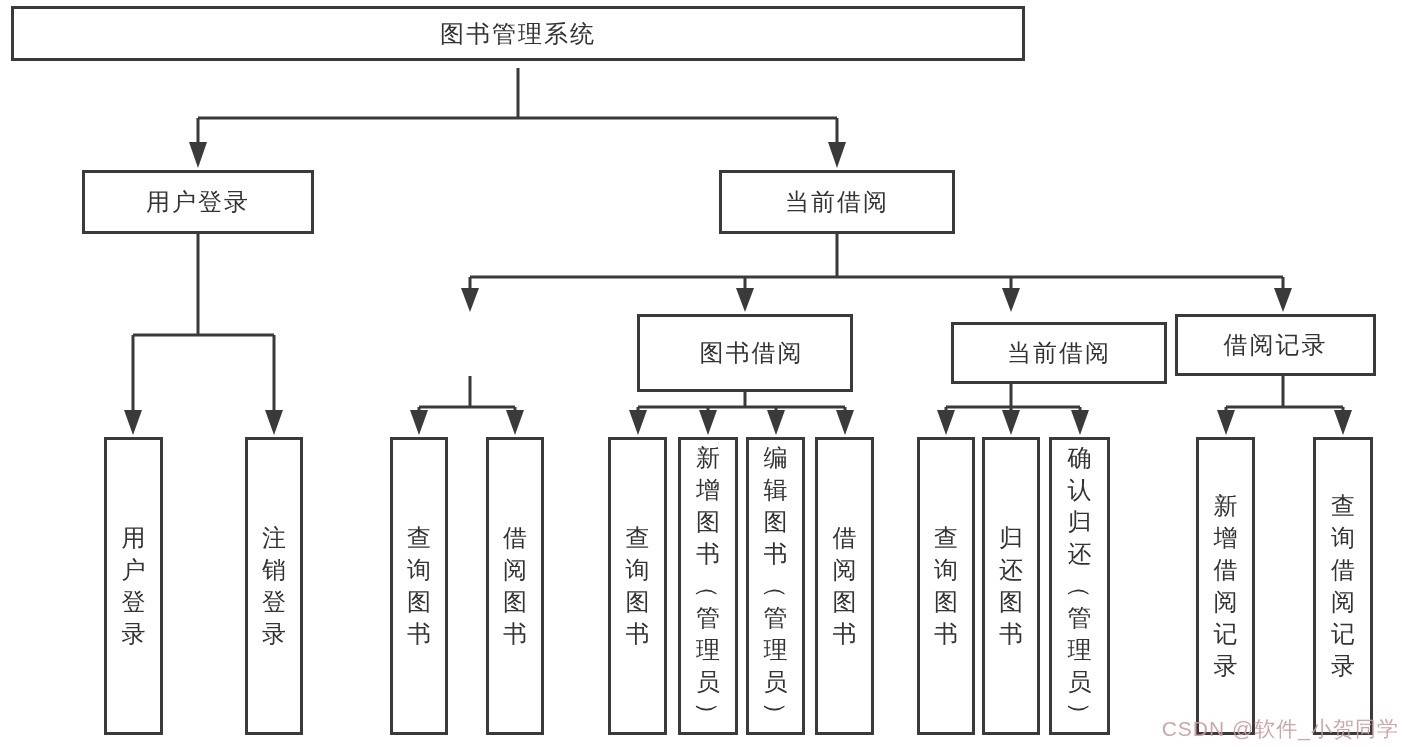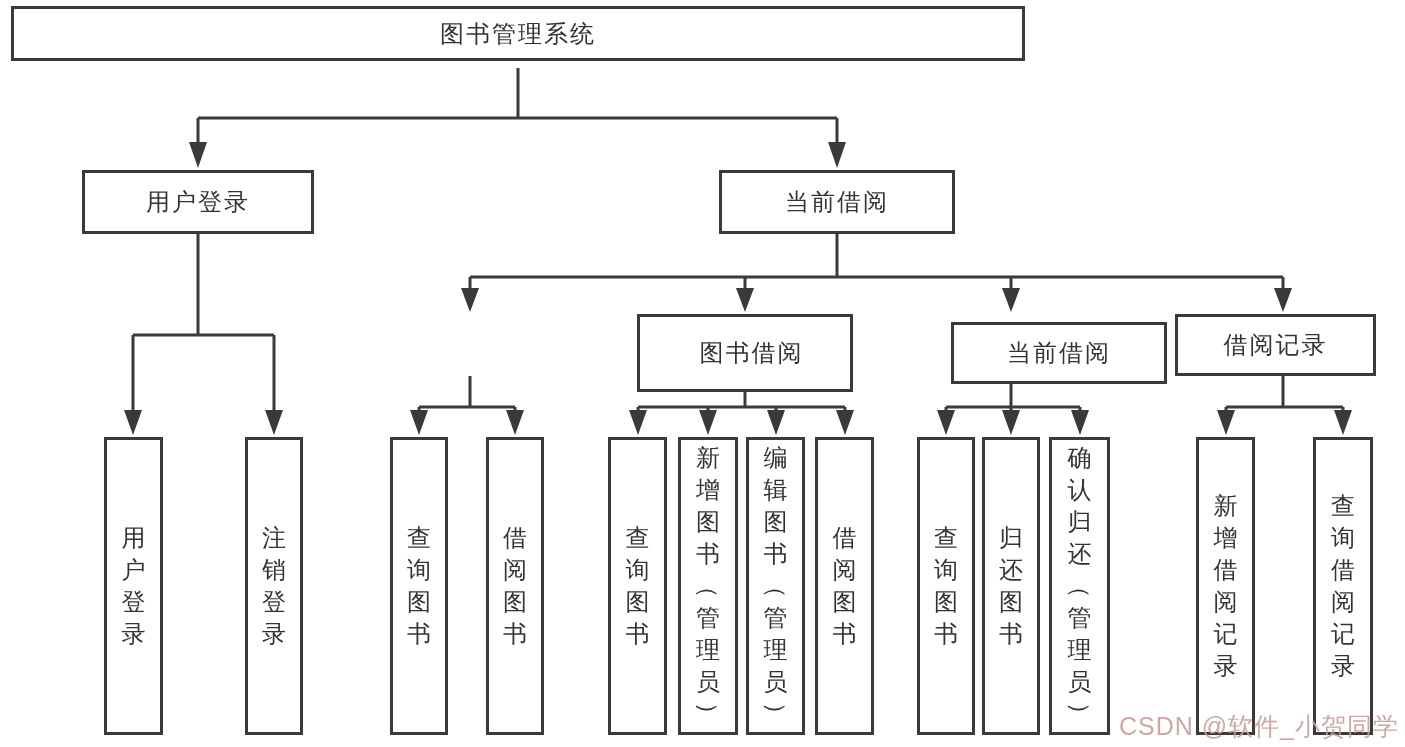--- a/index.html
+++ b/index.html
@@ -34,21 +34,21 @@
   #l-bbq{left:608px;width:59px;}
   #l-bbadd{left:678px;width:60px;}
   #l-bbedit{left:746px;width:59px;}
   #l-bbb{left:815px;width:59px;}
   #l-cbq{left:917px;width:58px;}
   #l-cbret{left:982px;width:58px;}
   #l-cbconf{left:1049px;width:61px;}
   #l-bradd{left:1196px;width:59px;}
   #l-brq{left:1313px;width:60px;}
   #watermark{
-    position:absolute;right:6px;bottom:4px;font-size:25px;letter-spacing:1px;
+    position:absolute;right:6px;bottom:4px;font-size:21px;letter-spacing:1px;
     color:#c99d9d;opacity:0.9;white-space:nowrap;
   }
 </style>
 </head>
 <body>
 
 <div id="stage">
 
   <svg id="wires" viewBox="0 0 1405 747" xmlns="http://www.w3.org/2000/svg">
 

